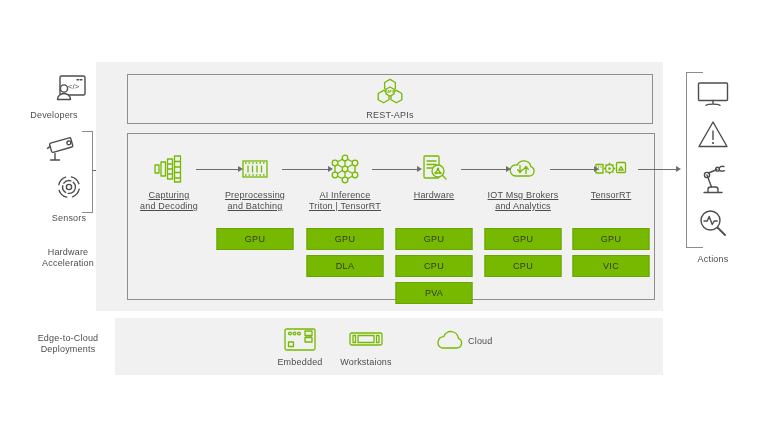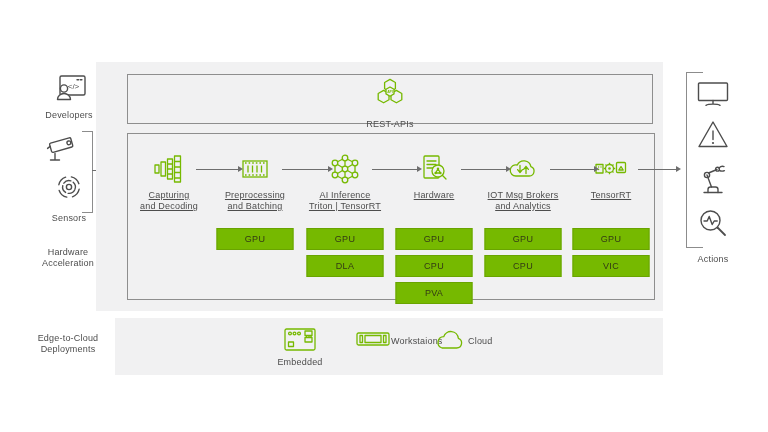--- a/index.html
+++ b/index.html
@@ -27,21 +27,21 @@
 </head>
 <body>
 
 <svg class="abs icn" style="left:51px;top:74px" width="38" height="34" viewBox="0 0 38 34" fill="none" stroke="#4d4d4d" stroke-width="1.4" stroke-linecap="round" stroke-linejoin="round">
   <rect x="9" y="2" width="25" height="19" rx="1.5"></rect>
   <path d="M26,5.8 h1.6 M29.3,5.8 h1.6"></path>
   <text x="22.5" y="15" font-size="8" fill="#4d4d4d" stroke="none" text-anchor="middle">&lt;/&gt;</text>
   <circle cx="13" cy="14.5" r="3.6" fill="#ffffff"></circle>
   <path d="M6.5,25.5 a6.5,6 0 0 1 13,0 z" fill="#ffffff"></path>
 </svg>
-<div class="abs lbl" style="left:36px;top:110px;width:66px">Developers</div>
+<div class="abs lbl" style="left:21px;top:110px;width:66px">Developers</div>
 <div class="arrow" style="left:97px;top:94px;width:40px"></div>
 
 <svg class="abs icn" style="left:44px;top:132px" width="42" height="34" viewBox="0 0 42 34" fill="none" stroke="#4d4d4d" stroke-width="1.4" stroke-linecap="round" stroke-linejoin="round">
   <g transform="rotate(-16 20 12)">
     <rect x="6" y="7.5" width="22" height="9.5" rx="1.3"></rect>
     <circle cx="25" cy="12.2" r="1.9"></circle>
     <path d="M6,10.5 l-3,1.2"></path>
   </g>
   <path d="M11,21.5 L11,28 M6.5,28 h9"></path>
 </svg>
@@ -62,21 +62,21 @@
 <div class="abs panel" style="left:96px;top:62px;width:567px;height:249px"></div>
 
 <div class="abs boxed" style="left:127px;top:74px;width:526px;height:50px;display:flex;flex-direction:column;align-items:center;justify-content:flex-start;padding-top:2px;box-sizing:border-box">
   <svg class="icn" width="32" height="29" viewBox="0 0 32 29" fill="none" stroke="#76b900" stroke-width="1.3" stroke-linejoin="round">
     <path d="M16,2.4 L21.4,5.5 L21.4,11.7 L16,14.8 L10.6,11.7 L10.6,5.5 Z"></path>
     <path d="M9.6,13.4 L15,16.5 L15,22.7 L9.6,25.8 L4.2,22.7 L4.2,16.5 Z"></path>
     <path d="M22.4,13.4 L27.8,16.5 L27.8,22.7 L22.4,25.8 L17,22.7 L17,16.5 Z"></path>
     <path d="M16,10 L20,12.3 L20,16.9 L16,19.2 L12,16.9 L12,12.3 Z" fill="#f1f1f2"></path>
     <text x="16" y="15.9" font-size="3.4" font-weight="bold" fill="#76b900" stroke="none" text-anchor="middle">API</text>
   </svg>
-  <div class="lbl" style="margin-top:13px">REST-APIs</div>
+  <div class="lbl" style="margin-top:4px">REST-APIs</div>
 </div>
 
 <div class="abs boxed" style="left:127px;top:133px;width:526px;height:165px"></div>
 
 <div class="stage" style="left:127px">
   <svg class="icn" width="34" height="34" viewBox="0 0 34 34" fill="none" stroke="#76b900" stroke-width="1.3" stroke-linejoin="round">
     <rect x="3" y="13" width="4" height="8"></rect>
     <rect x="9" y="10" width="4.5" height="14"></rect>
     <rect x="15.5" y="7" width="5" height="20"></rect>
     <rect x="22.5" y="4" width="6" height="26"></rect>
@@ -217,21 +217,21 @@
       <circle cx="16" cy="7.5" r="1.4"></circle>
       <rect x="22" y="5" width="7" height="4.5"></rect>
       <rect x="22" y="11.5" width="7" height="4.5"></rect>
       <path d="M23.5,9.5 v2 M26,9.5 v2 M28,9.5 v2"></path>
       <rect x="5.5" y="16" width="5" height="4.5"></rect>
     </svg>
   </div>
   <div class="lbl" style="margin-top:4px">Embedded</div>
 </div>
 
-<div class="abs" style="left:355px;top:325px;width:90px;display:flex;flex-direction:row;align-items:center">
+<div class="abs" style="left:321px;top:325px;width:90px;display:flex;flex-direction:column;align-items:center">
   <div style="height:28px;display:flex;align-items:center">
     <svg class="icn" width="36" height="20" viewBox="0 0 36 20" fill="none" stroke="#76b900" stroke-width="1.3" stroke-linejoin="round">
       <rect x="2" y="4" width="32" height="12" rx="1.5"></rect>
       <rect x="10" y="6.5" width="16" height="7"></rect>
       <rect x="5" y="6.5" width="2.5" height="7"></rect>
       <rect x="28.5" y="6.5" width="2.5" height="7"></rect>
     </svg>
   </div>
   <div class="lbl" style="margin-top:4px">Workstaions</div>
 </div>

